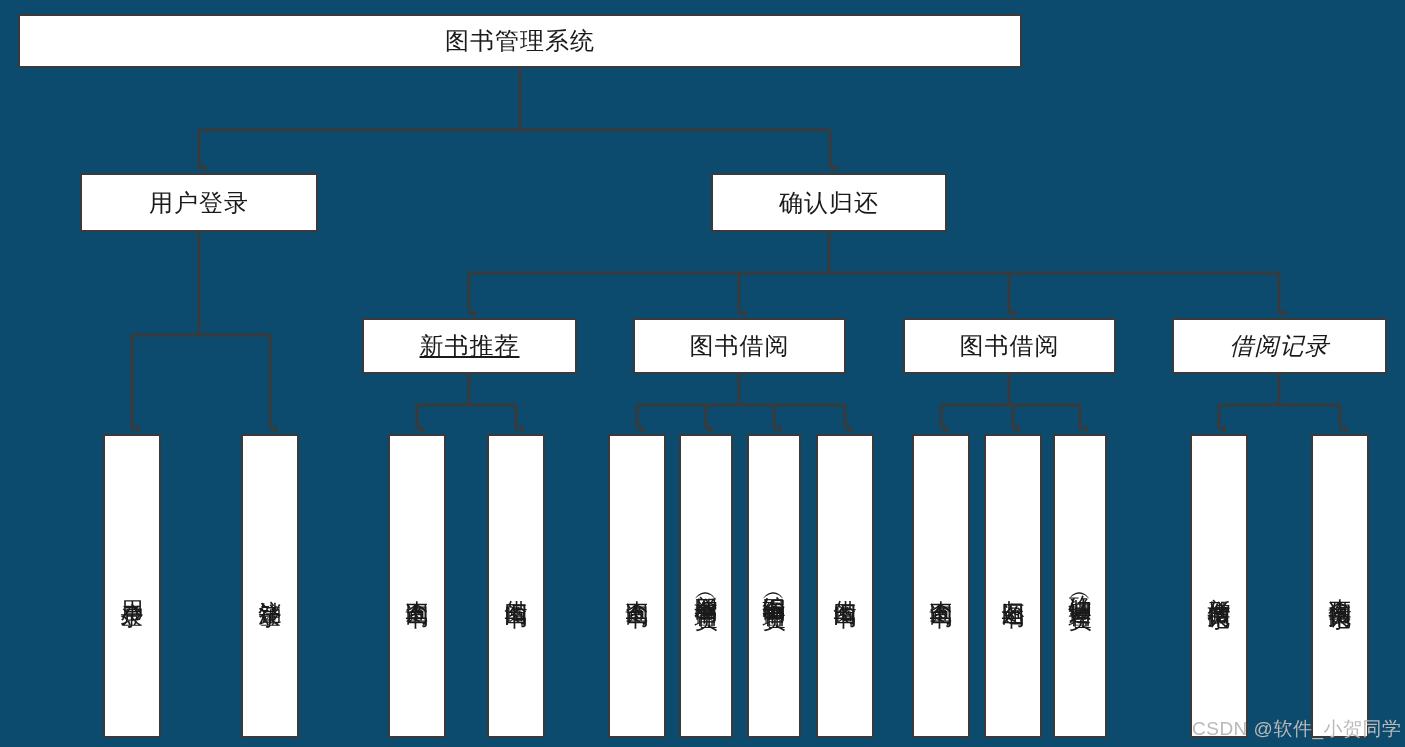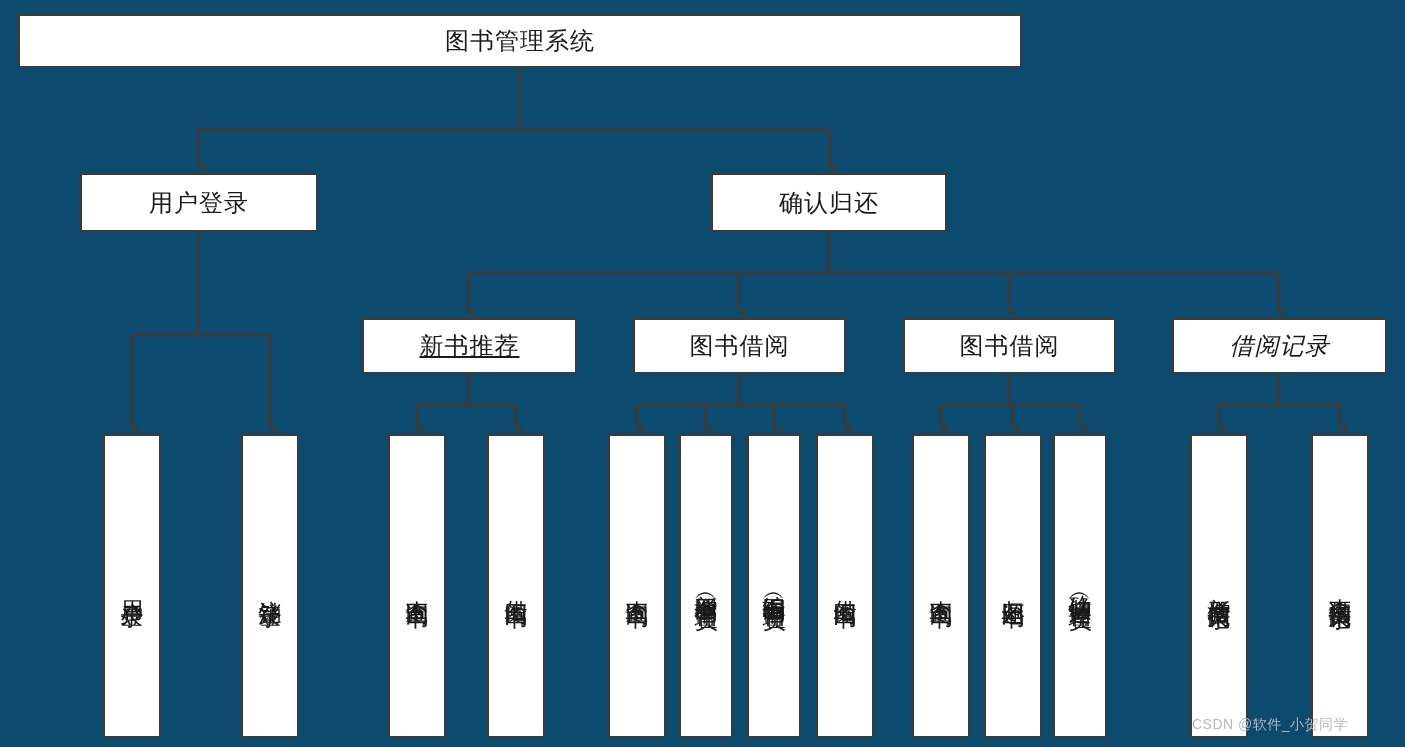--- a/index.html
+++ b/index.html
@@ -50,21 +50,21 @@
     white-space: nowrap;
     line-height: 1;
   }
   .node.horiz .label {
     white-space: nowrap;
     line-height: 1;
   }
   .watermark {
     position: absolute;
     color: #b9b9b9;
-    font-size: 14px;
+    font-size: 19px;
     white-space: nowrap;
     letter-spacing: 0.5px;
   }
 </style>
 </head>
 <body>
 
 <div id="diagram-root" style="background: #0c4a6e;">
 
   <svg class="edges" viewBox="0 0 1405 747" xmlns="http://www.w3.org/2000/svg">

